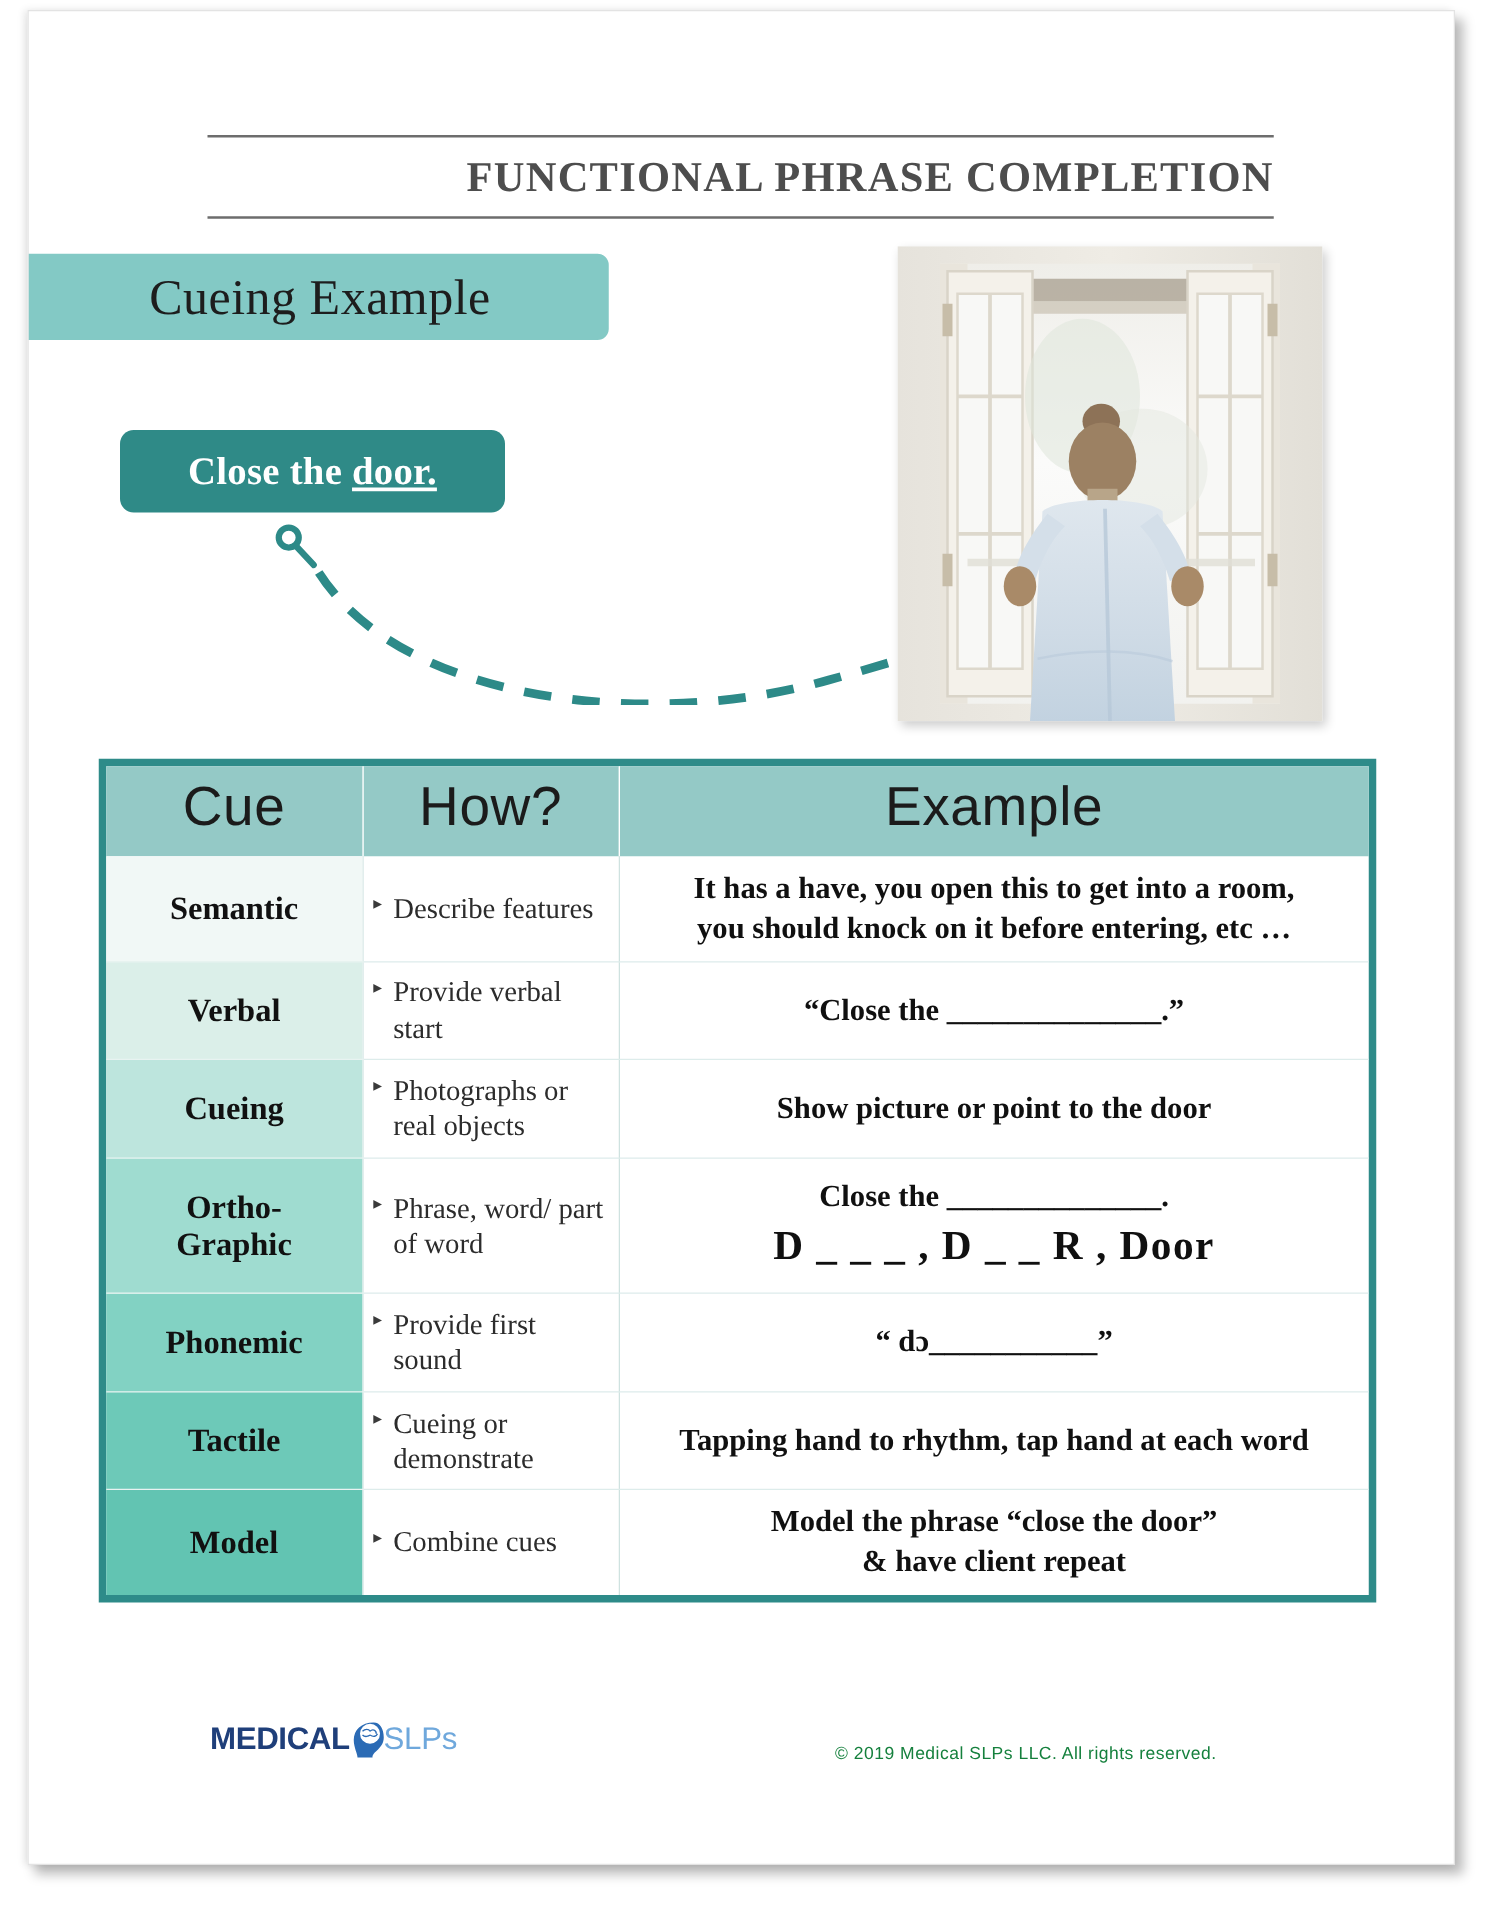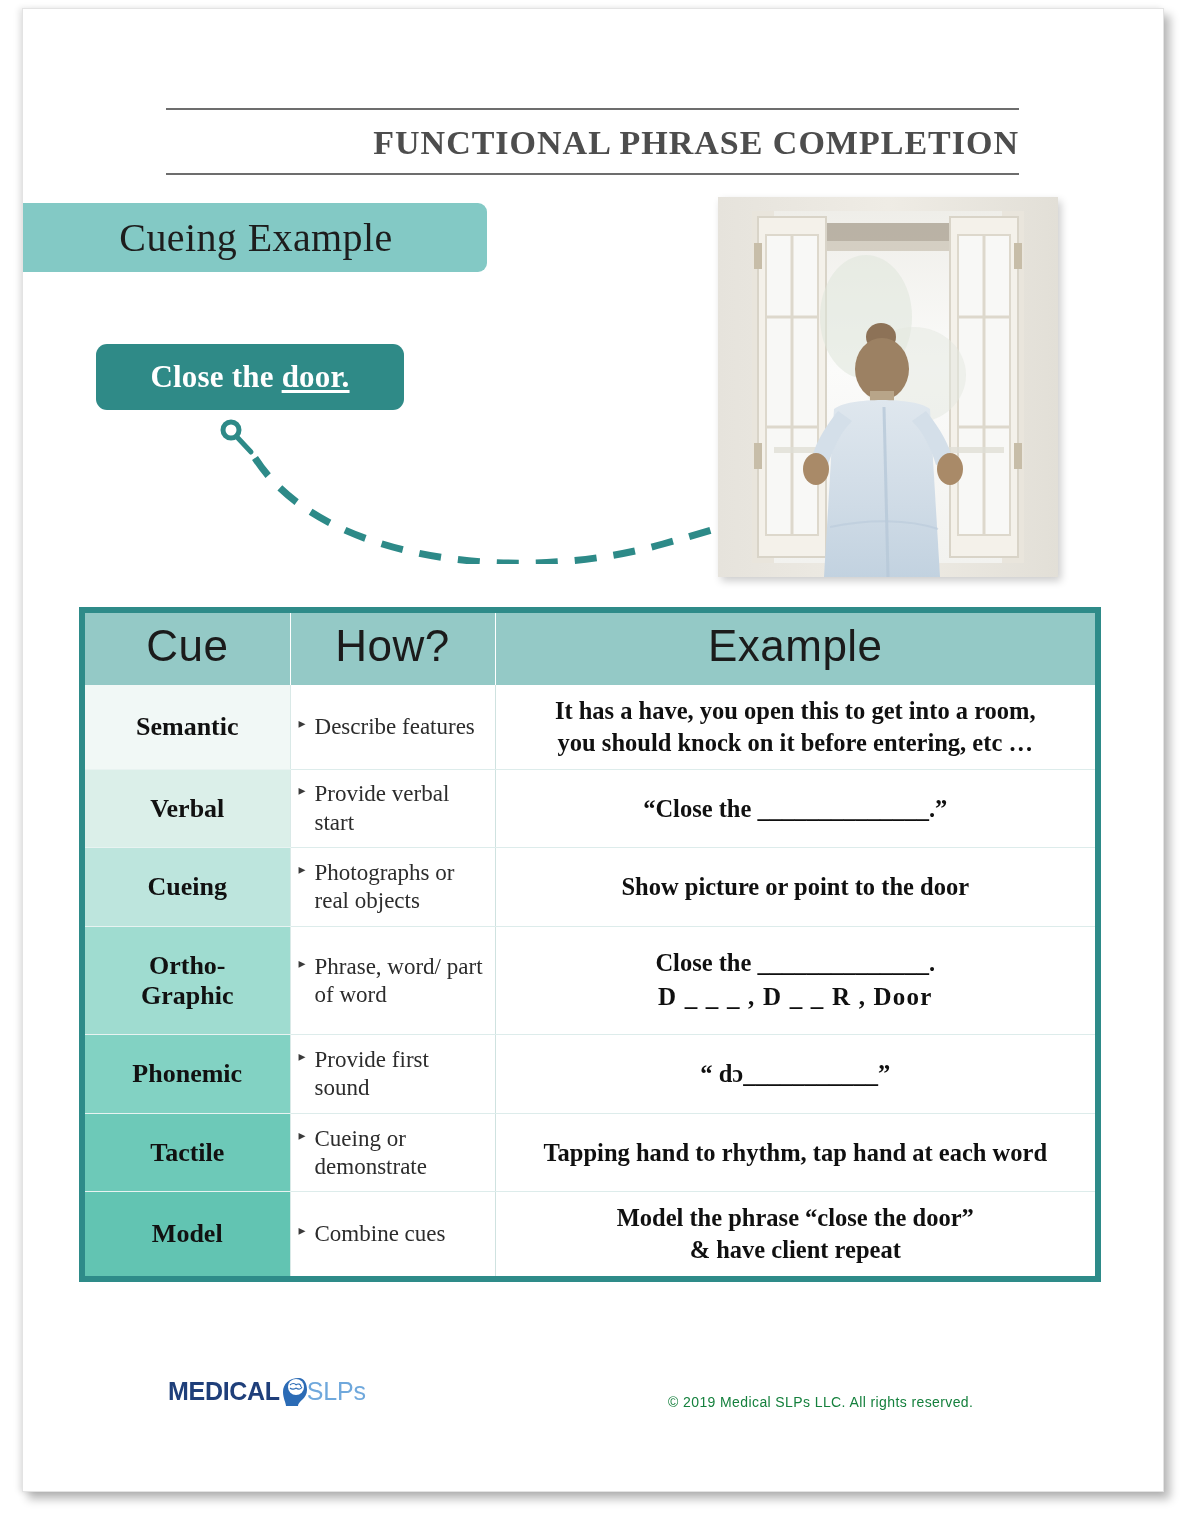--- a/index.html
+++ b/index.html
@@ -174,21 +174,21 @@
     font-family: "Liberation Serif", serif;
     font-weight: bold;
     font-size: 24.5px;
     color: #101010;
     line-height: 1.3;
     border-bottom: 1px solid #ddeceb;
     padding: 10px 14px;
   }
   tbody tr:last-child td { border-bottom: none; }
 
-  .ortho-line2 { margin-top: 2px; letter-spacing: 1.2px; font-size: 25px; }
+  .ortho-line2 { margin-top: 2px; letter-spacing: 1.2px; font-size: 33px; }
 
   
   #logo {
     position: absolute;
     left: 145px;
     top: 1362px;
     display: flex;
     align-items: center;
     height: 40px;
   }

